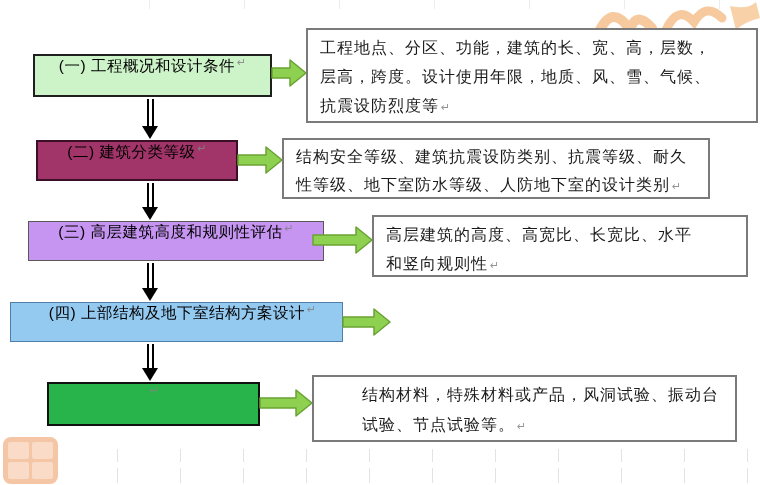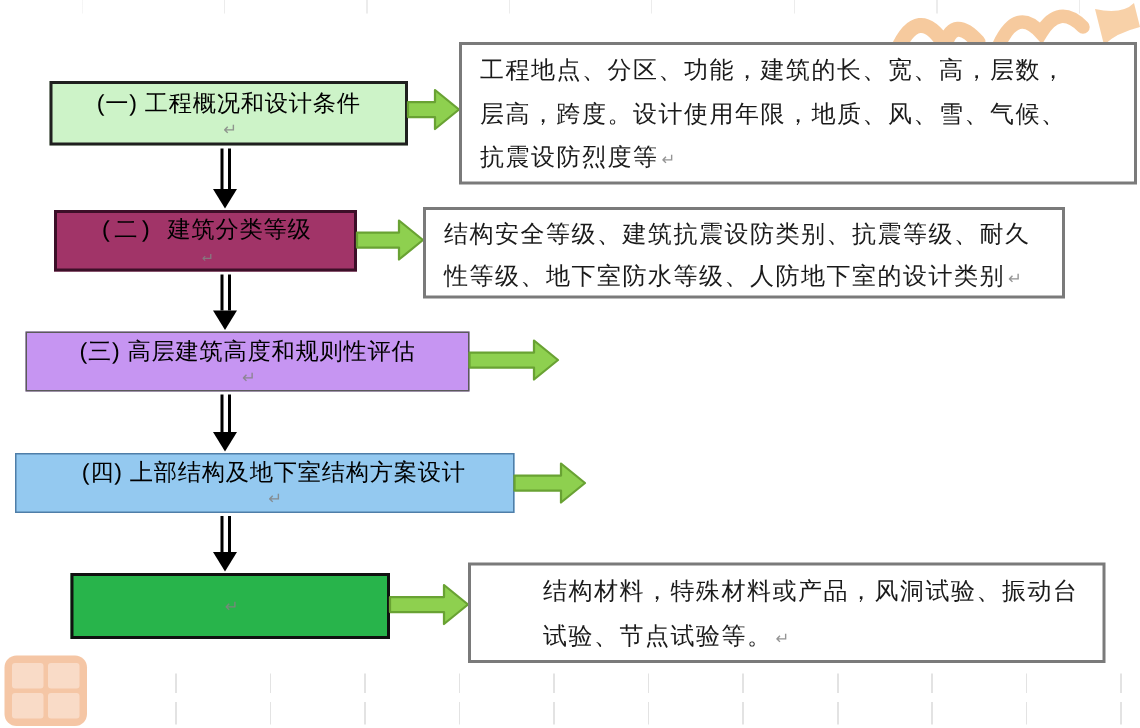--- a/index.html
+++ b/index.html
@@ -8,26 +8,26 @@
     font-family:"Liberation Sans","DejaVu Sans",sans-serif;
   }
   
   .tickstrip{position:absolute;left:55px;right:0;pointer-events:none;}
   .tickstrip.top{top:0;height:9px;background:repeating-linear-gradient(to right,transparent 0 94px,#ececec 94px 95px);}
   .tickstrip.botA{top:449px;height:13px;background:repeating-linear-gradient(to right,transparent 0 62px,#e3e3e3 62px 63px);}
   .tickstrip.botB{top:468px;height:15px;background:repeating-linear-gradient(to right,transparent 0 62px,#e3e3e3 62px 63px);}
 
   
   .lbox{
-    position:absolute;box-sizing:border-box;display:flex;align-items:center;justify-content:center;
-    font-size:15.5px;color:#000;letter-spacing:0.5px;white-space:nowrap;flex-direction:column;
+    position:absolute;box-sizing:border-box;display:flex;align-items:flex-start;justify-content:center;
+    font-size:15.5px;color:#000;letter-spacing:0.5px;white-space:nowrap;
   }
   .lbox1{left:33px;top:54px;width:239px;height:43px;background:#cdf3c8;border:2px solid #1f1f1f;}
-  .lbox2{left:36px;top:140px;width:202px;height:41px;background:#a13468;border:2px solid #3c0f28;font-family:Liberation Mono, monospace;}
-  .lbox3{left:17px;top:221px;width:296px;height:40px;background:#c695f2;border:1.5px solid #5a5a5a;}
+  .lbox2{left:36px;top:140px;width:202px;height:41px;background:#a13468;border:2px solid #3c0f28;}
+  .lbox3{left:28px;top:221px;width:296px;height:40px;background:#c695f2;border:1.5px solid #5a5a5a;}
   .lbox4{left:10px;top:302px;width:333px;height:40px;background:#94c9f0;border:1.5px solid #4f7ea8;padding-left:12px;}
   .lbox5{left:47px;top:382px;width:213px;height:44px;background:#28b44b;border:2px solid #101010;}
 
   
   .rbox{
     position:absolute;box-sizing:border-box;background:#ffffff;border:2px solid #7a7a7a;
     padding:3px 12px 0 12px;font-size:16px;line-height:29px;letter-spacing:1px;color:#1a1a1a;
   }
   .dtext{white-space:pre-line;}
   .rbox1{left:306px;top:28px;width:452px;height:95px;}
@@ -110,20 +110,24 @@
     <div class="head"></div>
   </div>
 
   <div class="lbox lbox3">
     <span>(三) 高层建筑高度和规则性评估</span>
       <span class="eol">↵</span>
   </div>
   <svg class="harrow" style="left:313px;top:227px" width="59" height="26">
     <polygon points="0,8 43,8 43,0 59,13 43,26 43,18 0,18" fill="#8ed04f" stroke="#69a233" stroke-width="1.5" stroke-linejoin="round"></polygon>
   </svg>
+  <div class="rbox rbox3">
+    <span class="dtext">高层建筑的高度、高宽比、长宽比、水平
+和竖向规则性</span><span class="eol">↵</span>
+  </div>
   <div class="vconn" style="top:263px">
     <div class="shaft" style="height:25px"></div>
     <div class="head"></div>
   </div>
 
   <div class="lbox lbox4">
     <span>(四) 上部结构及地下室结构方案设计</span>
       <span class="eol">↵</span>
   </div>
   <svg class="harrow" style="left:343px;top:309px" width="47" height="26">

